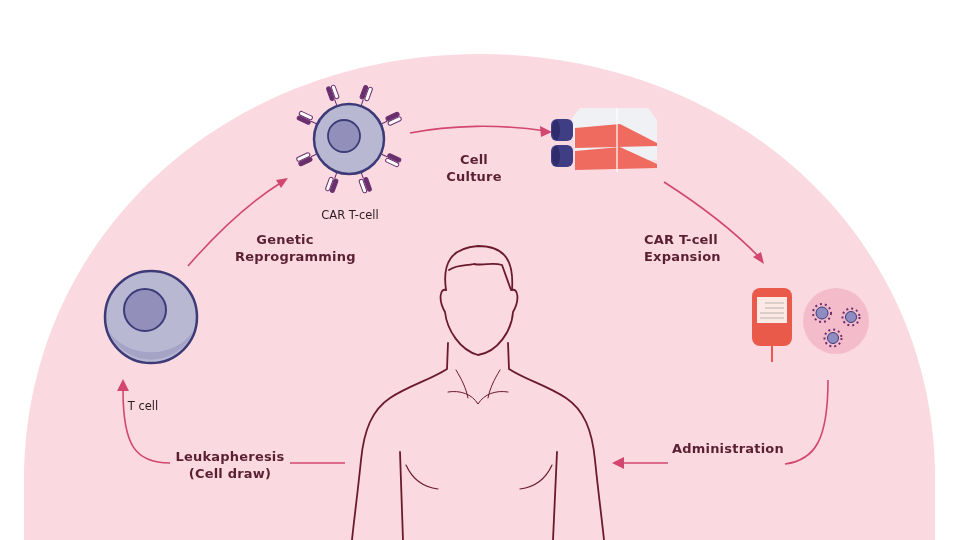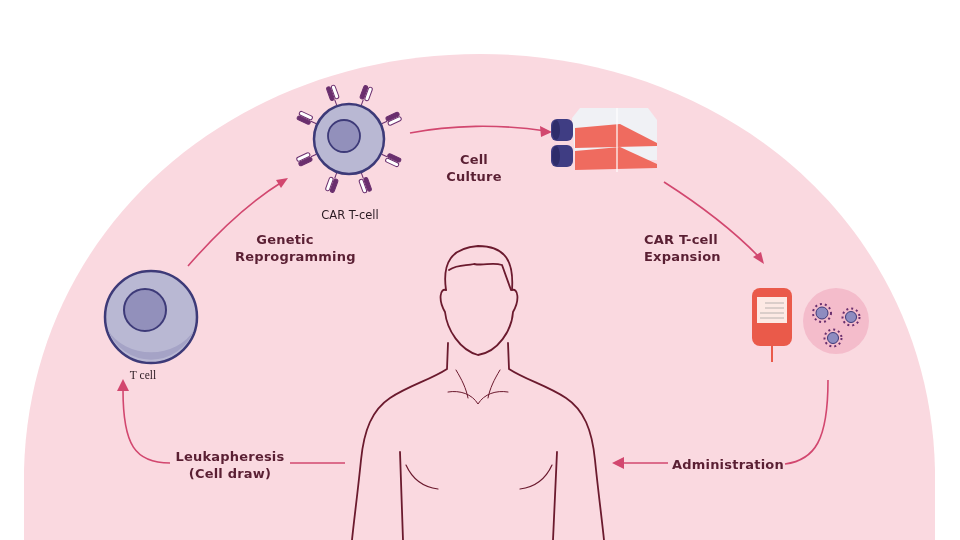--- a/index.html
+++ b/index.html
@@ -131,35 +131,35 @@
     <path d="M400,452 L403,540"></path>
     <path d="M557,452 L553,540"></path>
     <path d="M406,465 C415,485 430,488 438,489" stroke-width="1.2"></path>
     <path d="M552,465 C543,485 528,488 520,489" stroke-width="1.2"></path>
     <path d="M456,370 C462,380 466,388 468,398" stroke-width="1"></path>
     <path d="M500,370 C494,380 490,388 488,398" stroke-width="1"></path>
     <path d="M448,392 C460,390 472,394 478,404 C484,394 496,390 508,392" stroke-width="1"></path>
   </g>
 </svg>
 
-<div class="sub" style="left:118px; top:369px; width:50px;font-family:Liberation Serif, serif;"><span>T cell</span></div>
+<div class="sub" style="left:118px; top:399px; width:50px;"><span>T cell</span></div>
 <div class="sub" style="left:310px; top:208px; width:80px;"><span>CAR T-cell</span></div>
 
 <div class="lbl" style="left:235px; top:231px; width:100px;">
   <div>Genetic</div>
   <div>Reprogramming</div>
 </div>
 <div class="lbl" style="left:436px; top:151px; width:76px;">
   <div>Cell</div>
   <div>Culture</div>
 </div>
 <div class="lbl" style="left:644px; top:231px; text-align:left;">
   <div>CAR T-cell</div>
   <div>Expansion</div>
 </div>
-<div class="lbl" style="left:672px; top:456px; width:104px;text-align:right;">
+<div class="lbl" style="left:672px; top:440px; width:104px;text-align:right;">
   <div>Administration</div>
 </div>
 <div class="lbl" style="left:174px; top:448px; width:112px;text-align:center;">
   <div>Leukapheresis</div>
   <div>(Cell draw)</div>
 </div>
 </div>
 
 </body></html>

